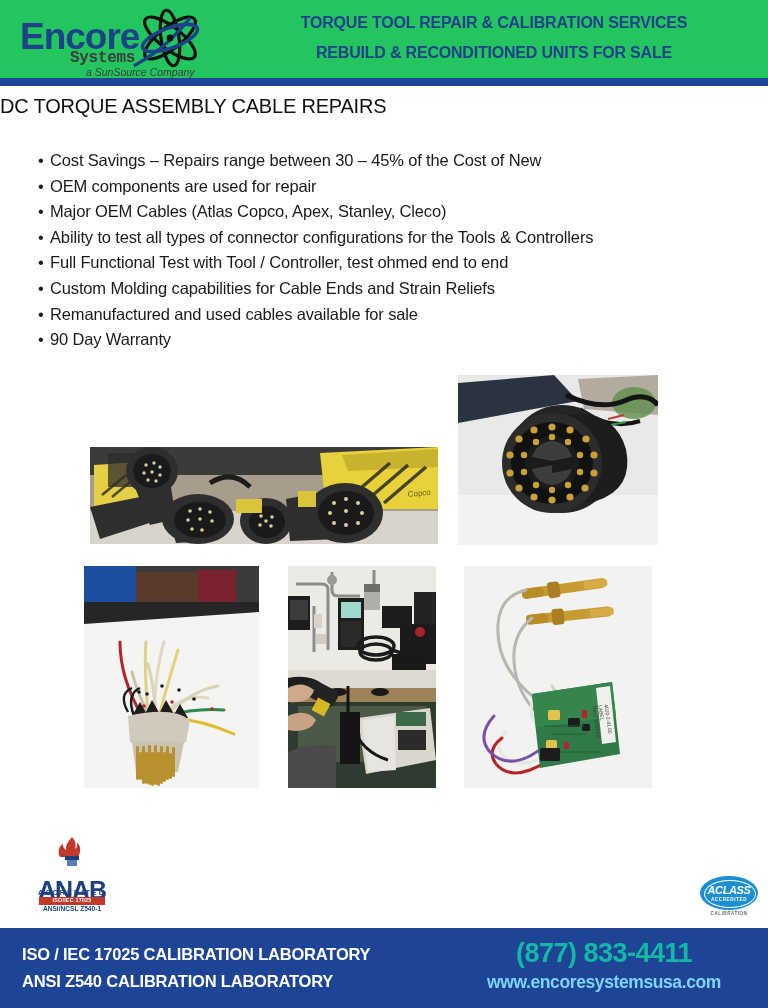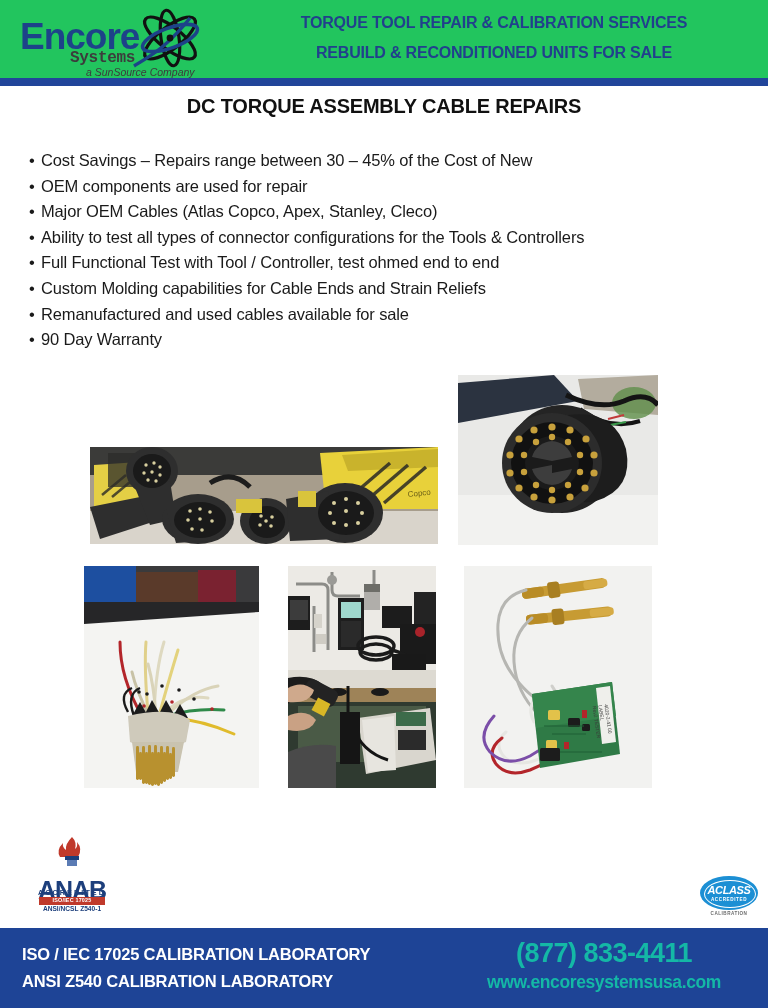--- a/index.html
+++ b/index.html
@@ -33,26 +33,26 @@
   }
   .hdr-line{
     font-size:16px;font-weight:bold;letter-spacing:-0.2px;line-height:30px;
     white-space:nowrap;
   }
   #header-rule{position:absolute;left:0;top:78px;width:768px;height:10px;background:#21459a;}
   #header-rule-inner{position:absolute;left:0;top:86px;width:768px;height:2px;background:#ffffff;}
 
   
   #page-title{
-    position:absolute;left:0;top:95px;width:768px;text-align:center;
-    font-size:20px;font-weight:bold;color:#111;letter-spacing:-0.2px;
-  }
-
-  
-  #bullets{position:absolute;left:29px;top:148px;width:716px;}
+    position:absolute;left:0;top:95px;width:768px;text-align:left;
+    font-size:20px;font-weight:normal;color:#111;letter-spacing:-0.2px;
+  }
+
+  
+  #bullets{position:absolute;left:38px;top:148px;width:716px;}
   .bullet{
     font-size:16.5px;line-height:25.6px;color:#1a1a1a;white-space:nowrap;
     letter-spacing:-0.15px;
   }
   .bullet .dot{display:inline-block;width:12px;}
 
   
   .photo{position:absolute;overflow:hidden;background:#ddd;}
 
   
@@ -116,21 +116,21 @@
   #footer-left{position:absolute;left:22px;top:13px;}
   .footer-line{
     font-size:16.5px;font-weight:bold;color:#ffffff;line-height:27px;
     letter-spacing:-0.2px;white-space:nowrap;
   }
   #footer-right{position:absolute;left:452px;top:8px;width:304px;text-align:center;}
   #footer-phone{
     font-size:27px;font-weight:bold;color:#14b8a6;letter-spacing:-0.5px;line-height:34px;
   }
   #footer-web{
-    font-size:17.5px;font-weight:bold;color:#14b8a6;letter-spacing:-0.4px;line-height:24px;
+    font-size:17.5px;font-weight:bold;color:#7dd3fc;letter-spacing:-0.4px;line-height:24px;
   }
 </style>
 </head>
 <body>
 
 <div id="header">
 
   <div id="logo-block">
     <svg id="logo-atom" viewBox="0 0 100 72">
       <g fill="none" stroke="#111" stroke-width="3.2">

